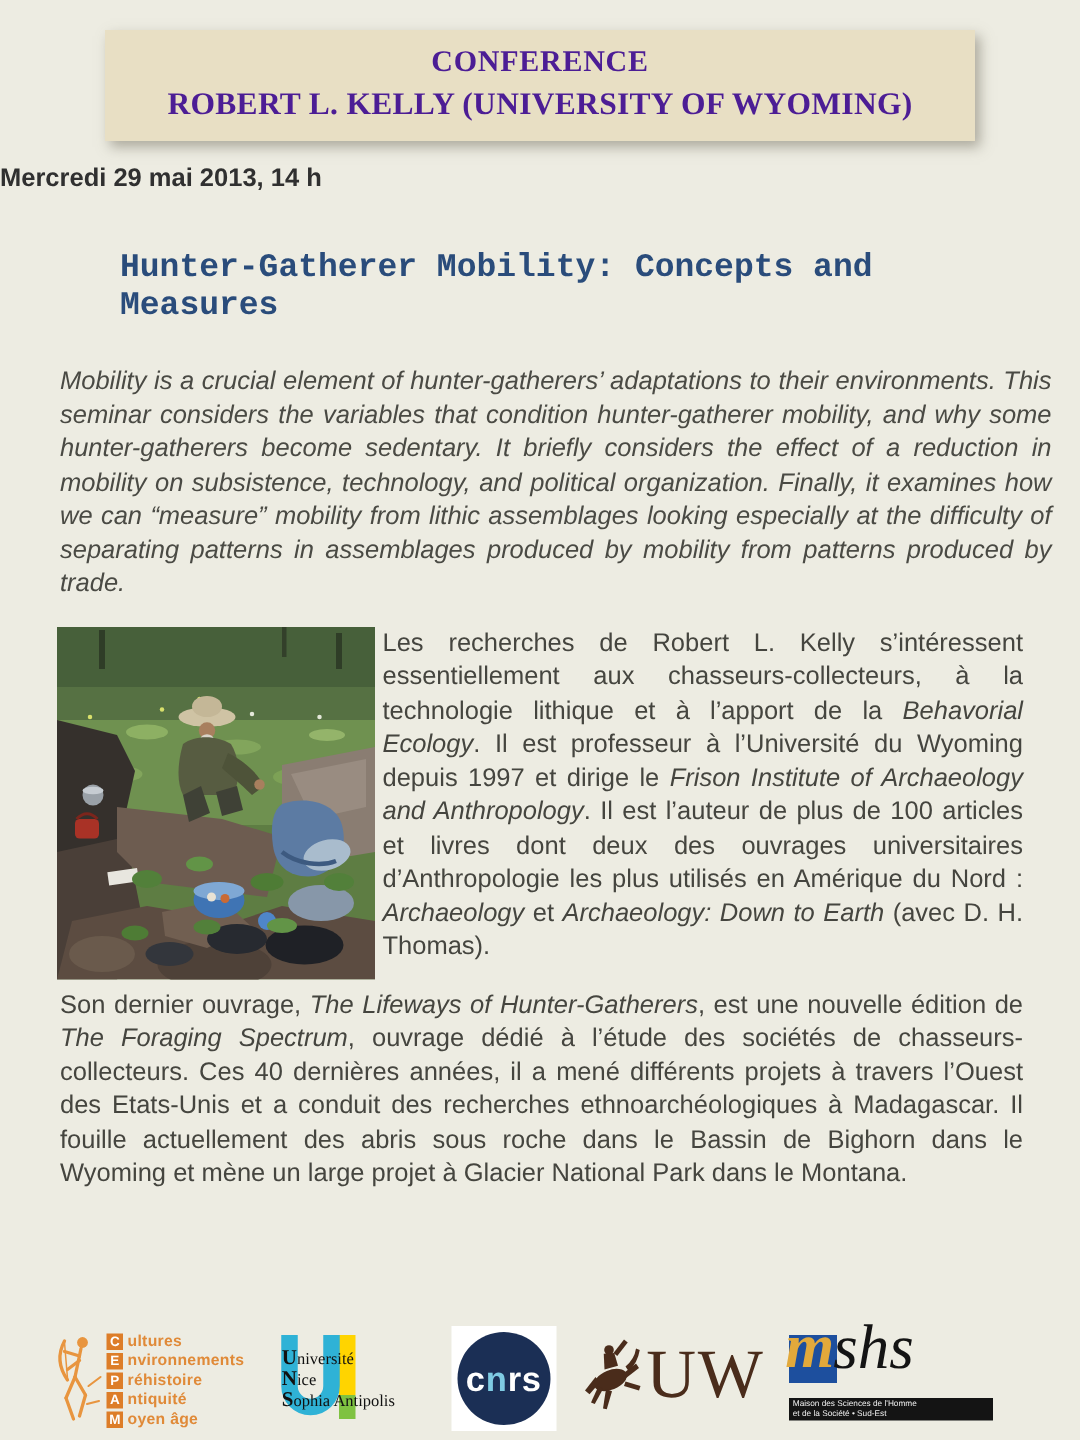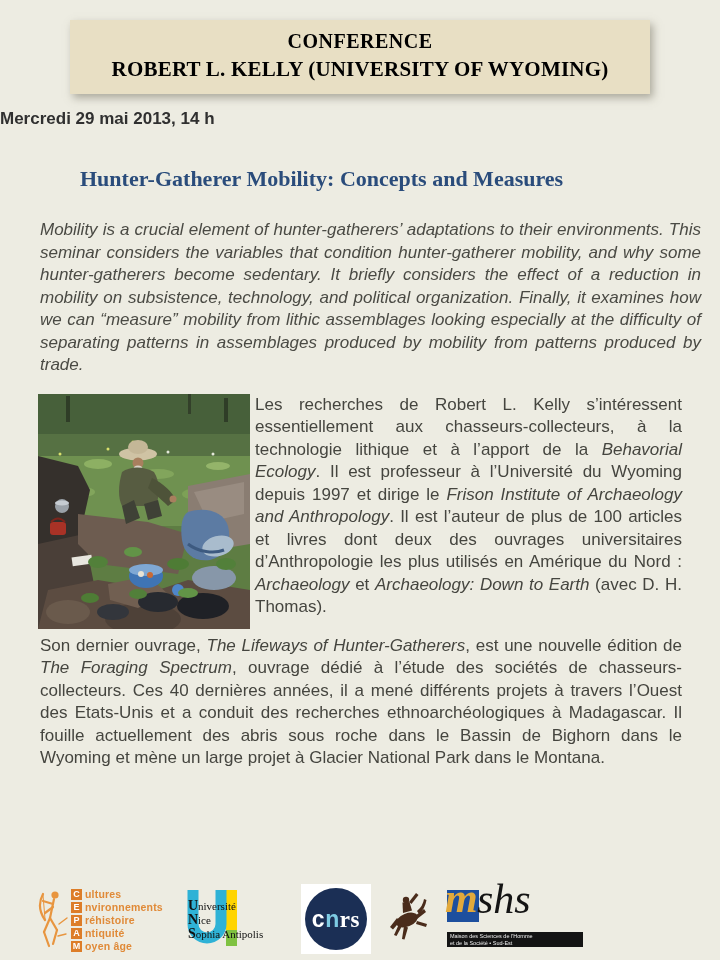--- a/index.html
+++ b/index.html
@@ -3,28 +3,28 @@
 <meta charset="utf-8">
 <style>
   html,body{margin:0;padding:0;background:#edece2;}
   .page{position:relative;width:720px;height:960px;background:#edece2;overflow:hidden;
         font-family:"Liberation Sans",sans-serif;color:#45453f;}
 
   
   .header-box{margin:20px 70px 0 70px;width:580px;box-sizing:border-box;
     background:#e8dfc4;text-align:center;padding:10px 4px 12px;
     box-shadow:3px 4px 8px rgba(110,105,90,.5);
-    font-family:"Liberation Serif",serif;font-weight:bold;color:#000000;}
+    font-family:"Liberation Serif",serif;font-weight:bold;color:#4c1d95;}
   .header-line1{font-size:20px;letter-spacing:.5px;}
   .header-line2{font-size:21px;margin-top:4px;letter-spacing:.2px;}
 
   .date-line{margin-top:15px;text-align:left;font-size:17px;font-weight:bold;color:#303030;}
   .location-line{margin-top:3px;text-align:center;font-size:17px;color:#3c3c3a;}
 
-  .talk-title{margin:37px 40px 4px 80px;font-family:Liberation Serif, serif;
+  .talk-title{margin:37px 40px 4px 80px;font-family:Liberation Mono, monospace;
     font-weight:bold;font-size:22px;color:#2a4c7b;}
 
   .abstract{margin:27px 19px 0 40px;font-size:17px;line-height:22.5px;
     font-style:italic;text-align:justify;color:#4a4a44;}
 
   .bio-row{margin:17px 38px 0 38px;display:flex;gap:5px;}
   .photo{width:212px;height:235px;flex:none;}
   .photo svg{display:block;width:212px;height:235px;}
   .bio-text{flex:1;font-size:17px;line-height:22.5px;text-align:justify;margin:0;color:#45453f;}
 
@@ -214,39 +214,40 @@
       </svg>
       <div class="uns-text">
         <div><span class="uns-first">U</span><span>niversité</span></div>
         <div><span class="uns-first">N</span><span>ice</span></div>
         <div><span class="uns-first">S</span><span>ophia Antipolis</span></div>
       </div>
     </div>
 
     <div class="logo cnrs-wrap">
       <div class="cnrs-circle">
-        <span><span style="color: rgb(255, 255, 255);">c</span><span style="color: rgb(126, 203, 227);">n</span><span style="color: rgb(255, 255, 255); font-family: Liberation Serif, serif;">rs</span></span>
+        <span><span style="color: rgb(255, 255, 255);">c</span><span style="color: rgb(126, 203, 227);">n</span><span style="color: rgb(255, 255, 255);">rs</span></span>
       </div>
     </div>
 
     <div class="logo uw">
       <svg width="42" height="52" viewBox="0 0 42 52">
         <g fill="#4a2c1b">
           <ellipse cx="20" cy="30" rx="11.5" ry="6.5" transform="rotate(-22 20 30)"></ellipse>
           <path d="M10,28 l-7,9 l3,2.5 l7,-8 z"></path>
           <path d="M12,34 l-5,11 l2.5,1 l5.5,-10 z"></path>
           <path d="M17,36 l-2,13 l2.5,0.5 l3.5,-12 z"></path>
           <path d="M28,26 l9,-7 l2,3 l-9,7 z"></path>
           <path d="M30,31 l10,3 l-1,3 l-10,-3 z"></path>
           <path d="M30,21 q6,-5 7,-12 l2.5,1 q-1.5,9 -7.5,14 z"></path>
           <circle cx="19" cy="10" r="3.2"></circle>
           <path d="M15.5,12.5 l7,-0.5 l2.5,8.5 l-9,2.5 z"></path>
           <path d="M22,12 l7,-9 l2.5,2 l-7,9 z"></path>
         </g>
       </svg>
+      <span class="uw-text">UW</span>
     </div>
 
     <div class="logo mshs">
       <div class="mshs-top">
         <span class="mshs-m-box"></span>
         <span class="mshs-m">m</span>
         <span class="mshs-shs">shs</span>
       </div>
       <div class="mshs-caption">
         <div>Maison des Sciences de l'Homme</div>

